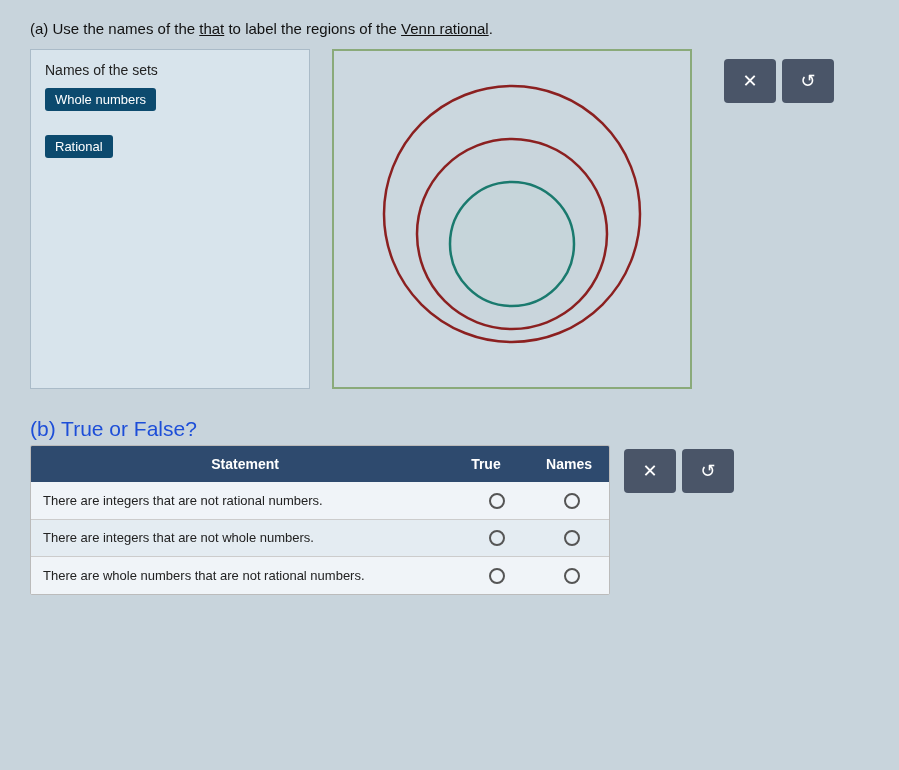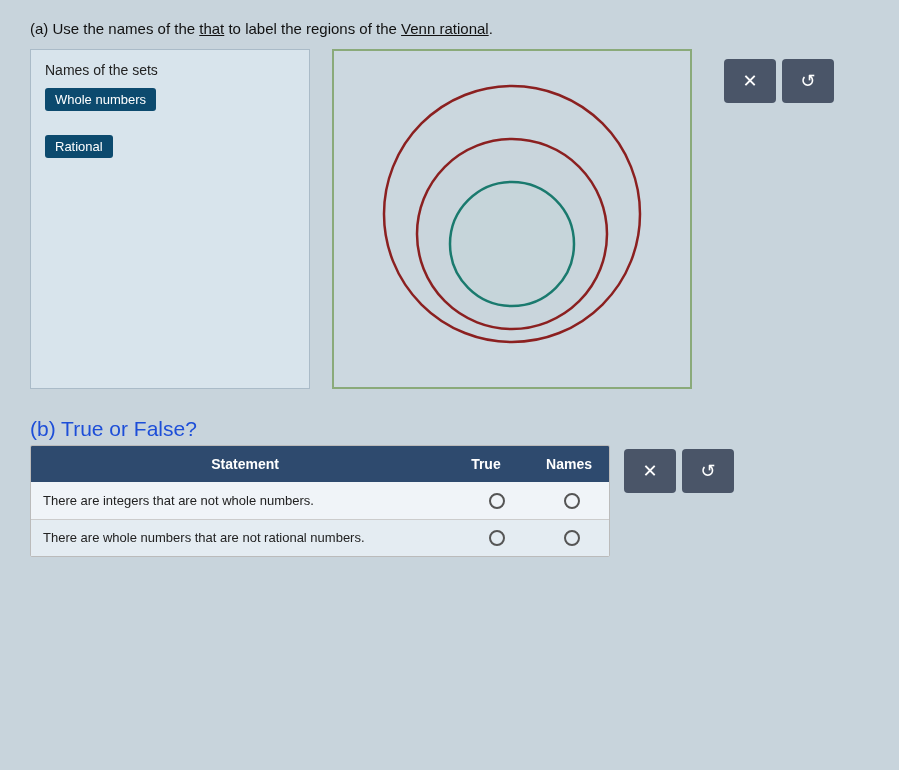--- a/index.html
+++ b/index.html
@@ -228,20 +228,29 @@
     <table>
       <thead>
         <tr>
           <th>Statement</th>
           <th>True</th>
           <th>Names</th>
         </tr>
       </thead>
       <tbody>
         <tr>
+          <td>There are integers that are not rational numbers.</td>
+          <td class="radio-cell">
+            <span class="radio-circle"></span>
+          </td>
+          <td class="radio-cell">
+            <span class="radio-circle"></span>
+          </td>
+        </tr>
+        <tr>
           <td>There are integers that are not whole numbers.</td>
           <td class="radio-cell">
             <span class="radio-circle"></span>
           </td>
           <td class="radio-cell">
             <span class="radio-circle"></span>
           </td>
         </tr>
         <tr>
           <td>There are whole numbers that are not rational numbers.</td>

